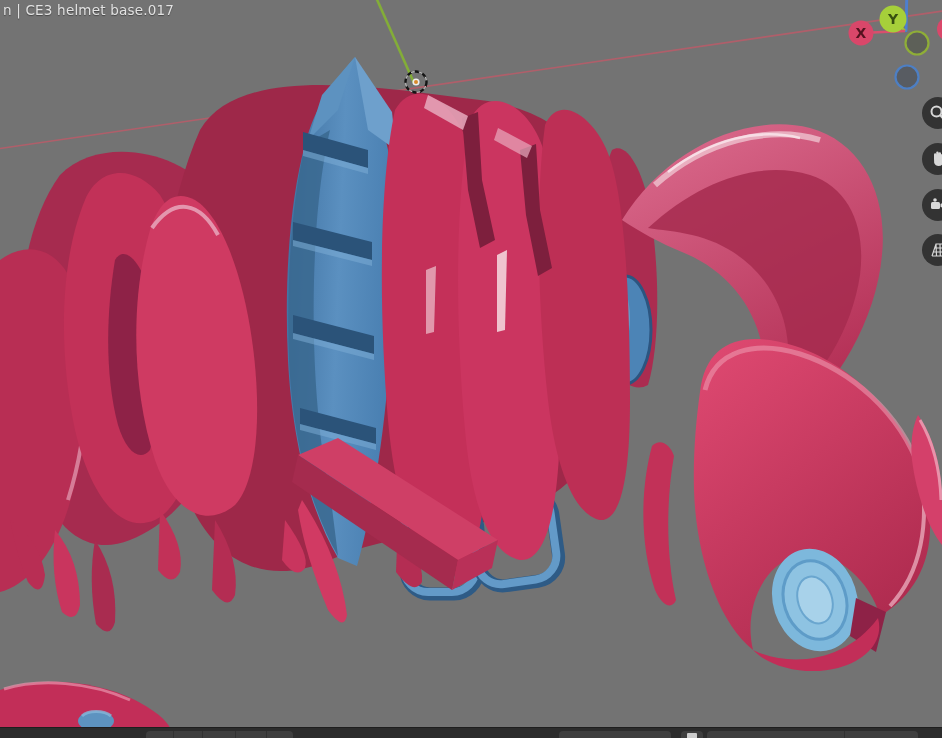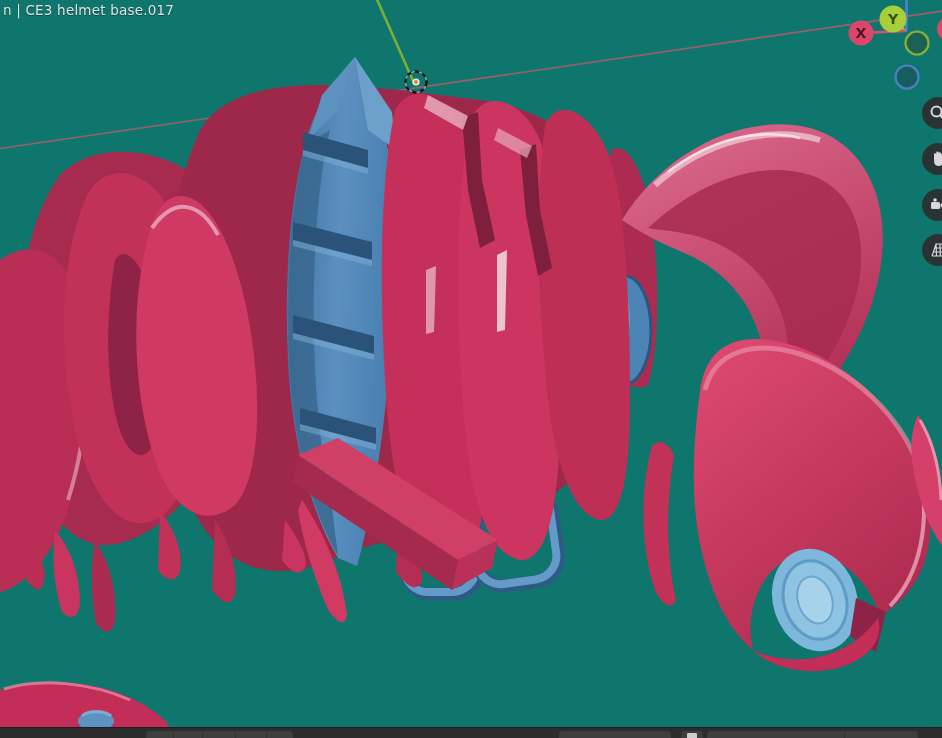--- a/index.html
+++ b/index.html
@@ -1,18 +1,18 @@
 <!DOCTYPE html>
 <html><head>
 <meta charset="utf-8">
 <style>
   html,body{margin:0;padding:0;background:#2a2a2a;}
   #screen{
     position:relative;width:942px;height:738px;overflow:hidden;
-    background:#0f766e;font-family:"DejaVu Sans","Liberation Sans",sans-serif;
+    background:#737373;font-family:"DejaVu Sans","Liberation Sans",sans-serif;
   }
   #model-svg{position:absolute;left:0;top:0;width:942px;height:738px;display:block;}
   #viewport-header{
     position:absolute;left:3px;top:2px;font-size:13.5px;color:#e2e2e2;
     letter-spacing:.2px;text-shadow:0 1px 1px rgba(0,0,0,.4);white-space:nowrap;
   }
   
   #gizmo-svg{position:absolute;left:820px;top:-45px;width:160px;height:160px;}
   #gizmo-svg text{font-family:"DejaVu Sans","Liberation Sans",sans-serif;font-weight:bold;font-size:14px;}
   

